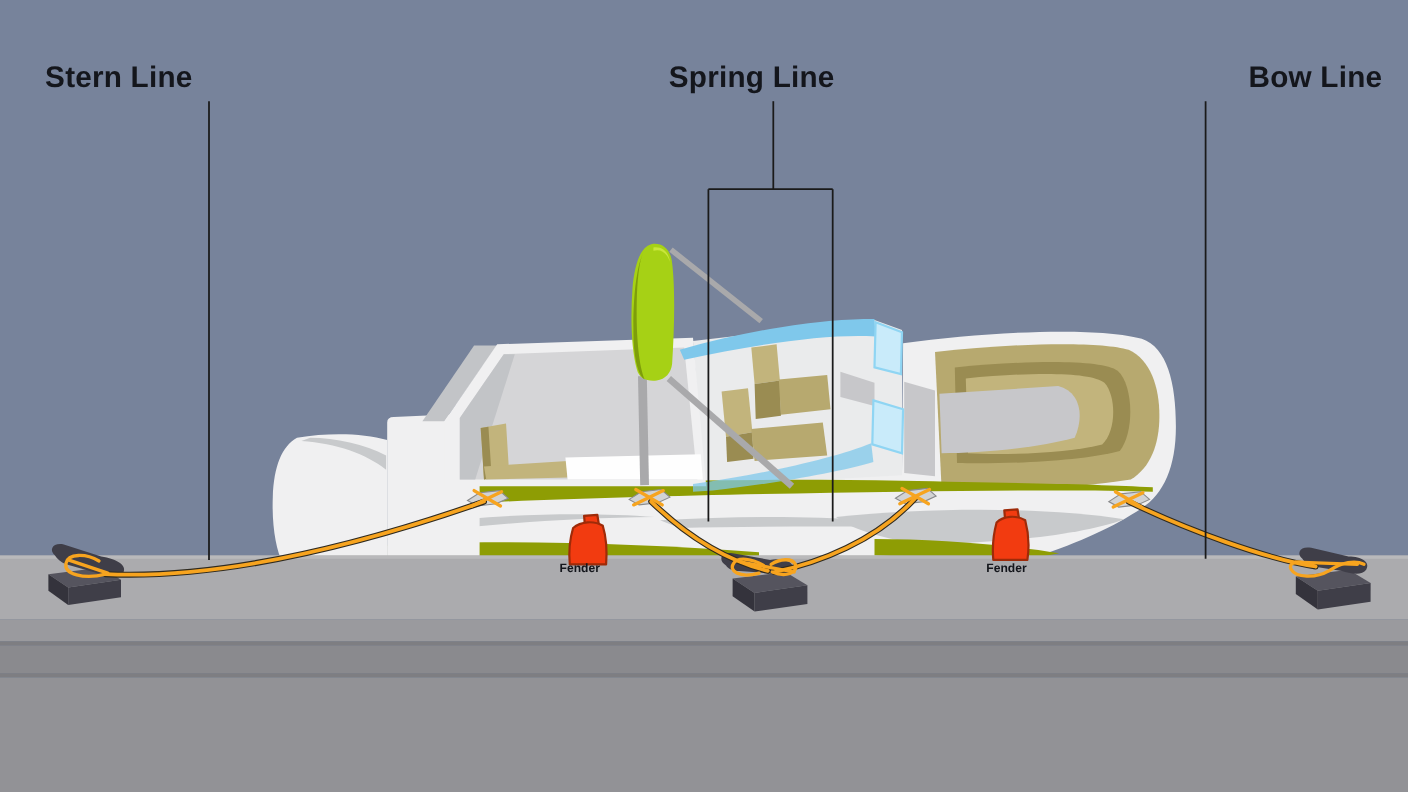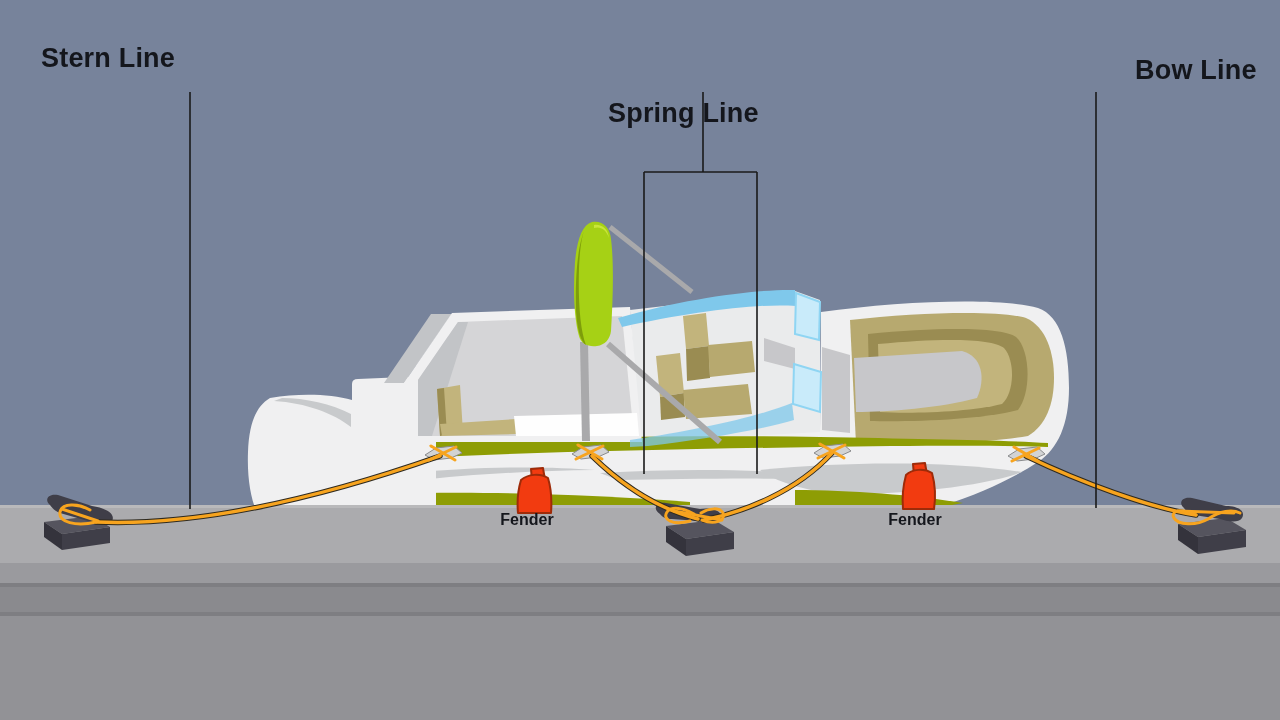--- a/index.html
+++ b/index.html
@@ -7,21 +7,21 @@
     position:relative;width:1280px;height:720px;overflow:hidden;
     background:var(--sky,#77839B);
     font-family:"Liberation Sans","DejaVu Sans",sans-serif;
   }
   .stage svg{position:absolute;left:0;top:0;}
   .label{
     position:absolute;color:var(--label_text,#14161C);
     font-weight:bold;white-space:nowrap;line-height:1;
   }
   .label.big{font-size:27px;letter-spacing:.2px;}
-  .label.small{font-size:16px;width:120px;text-align:center;}
+  .label.small{font-size:11px;width:120px;text-align:center;}
 
   
   .sky{fill:var(--sky,#77839B);}
   .hull{fill:var(--hull_white,#F0F0F1);}
   .hull-zone{fill:#EAEBEC;}
   .hull-shadow{fill:var(--hull_shadow,#C8CACC);}
   .hull-shadow-dark{fill:#9EA0A4;}
   .interior{fill:#D5D5D7;}
   .interior-dark{fill:#C2C4C7;}
   .console{fill:#C7C7CA;}
@@ -214,18 +214,18 @@
     <g>
       <line class="ann" x1="190" y1="92" x2="190" y2="509"></line>
       <line class="ann" x1="703" y1="92" x2="703" y2="172"></line>
       <line class="ann" x1="644" y1="172" x2="757" y2="172"></line>
       <line class="ann" x1="644" y1="172" x2="644" y2="474"></line>
       <line class="ann" x1="757" y1="172" x2="757" y2="474"></line>
       <line class="ann" x1="1096" y1="92" x2="1096" y2="508"></line>
     </g>
   </svg>
 
-  <div class="label big" style="left:41px;top:45px;">Stern Line</div>
-  <div class="label big" style="left:608px;top:57px;margin-top:43px;">Spring Line</div>
+  <div class="label big" style="left:41px;top:57px;">Stern Line</div>
+  <div class="label big" style="left:608px;top:57px;">Spring Line</div>
   <div class="label big" style="left:1135px;top:57px;">Bow Line</div>
   <div class="label small" style="left:467px;top:512px;">Fender</div>
   <div class="label small" style="left:855px;top:512px;">Fender</div>
 </div>
 
 </body></html>

